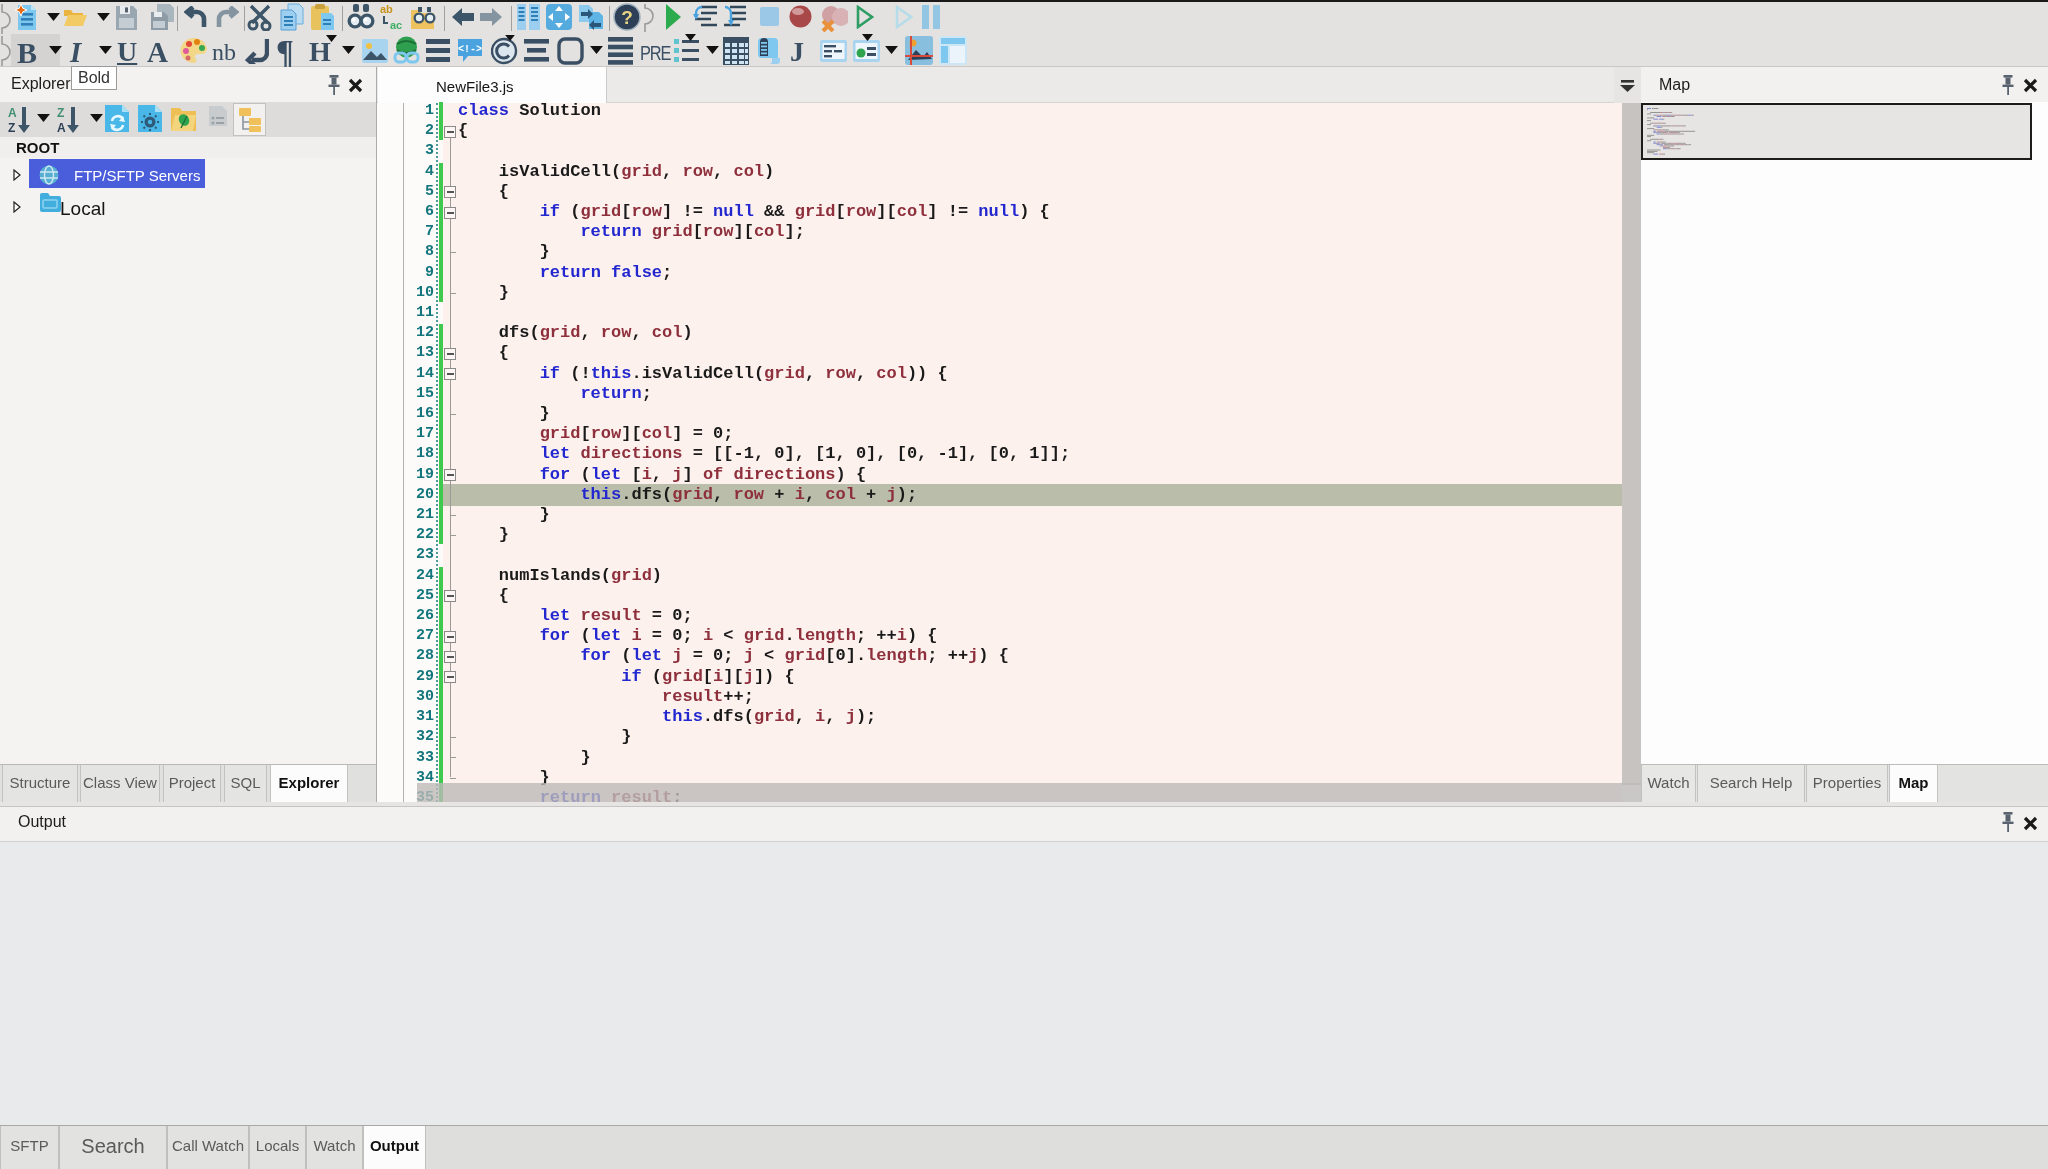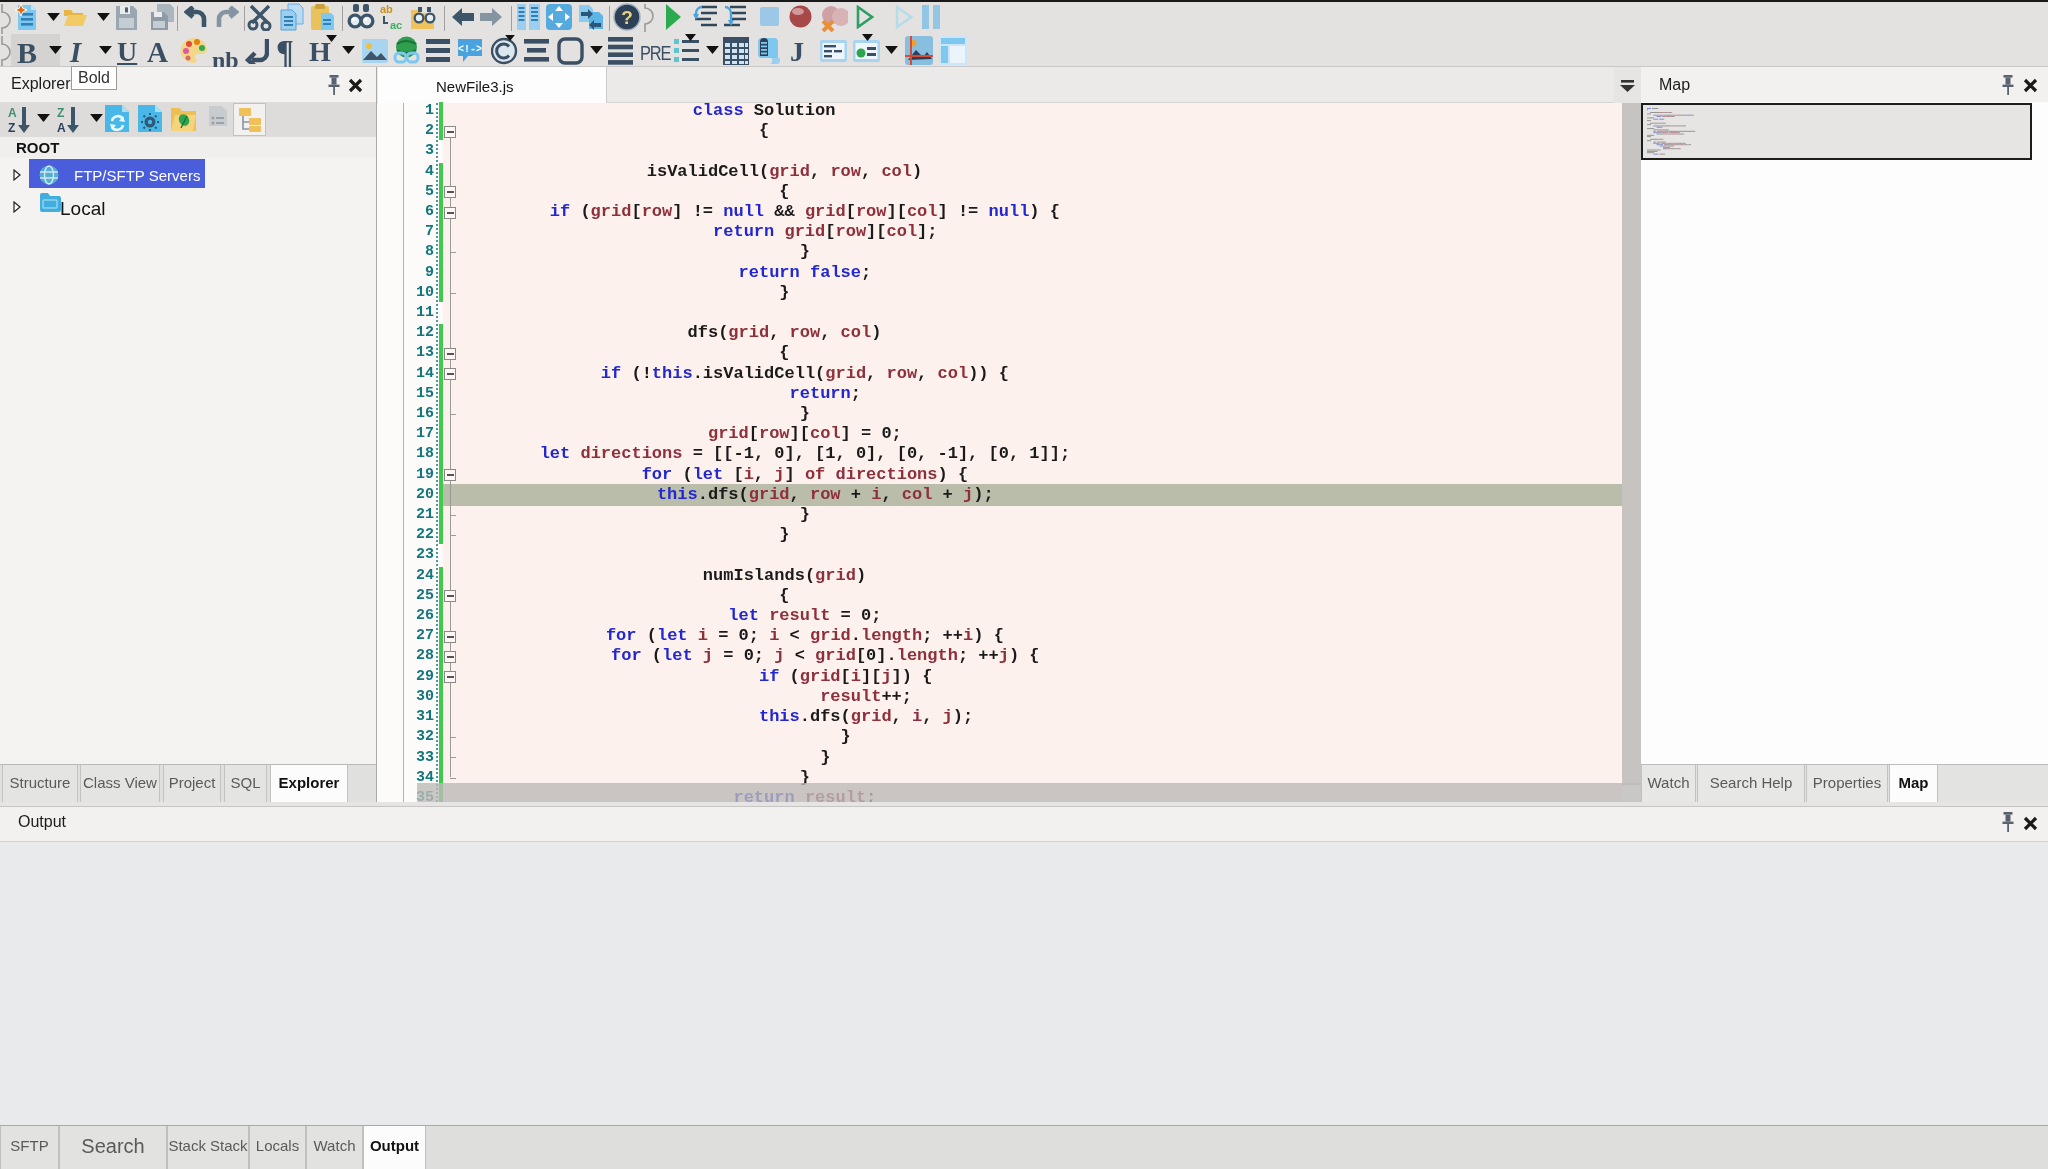--- a/index.html
+++ b/index.html
@@ -1,19 +1,19 @@
 <!DOCTYPE html>
 <html><head><meta charset="utf-8"><style>
 
 html,body{margin:0;padding:0;background:#fff;}
 #app{position:relative;width:2048px;height:1169px;overflow:hidden;background:#fff;
  font-family:"Liberation Sans",sans-serif;}
 .abs{position:absolute;}
 .ic{position:absolute;}
-pre{margin:0;text-align:center;}
+pre{margin:0;}
 
 </style></head><body>
 <div id="app">
 <div class="abs" style="left:0;top:0;width:2048px;height:2px;background:#191919"></div>
 <div class="abs" style="left:0;top:2px;width:2048px;height:65px;background:#e3e2e0;border-bottom:1px solid #c9c8c6;box-sizing:border-box"></div>
 <div class="abs" style="left:177px;top:6px;width:1px;height:25px;background:#9f9f9f"></div>
 <div class="abs" style="left:244px;top:6px;width:1px;height:25px;background:#9f9f9f"></div>
 <div class="abs" style="left:342px;top:6px;width:1px;height:25px;background:#9f9f9f"></div>
 <div class="abs" style="left:444px;top:6px;width:1px;height:25px;background:#9f9f9f"></div>
 <div class="abs" style="left:511px;top:6px;width:1px;height:25px;background:#9f9f9f"></div>
@@ -194,21 +194,21 @@
 <div class="abs" style="left:117px;top:36px;font-family:'Liberation Serif',serif;font-size:28px;font-weight:bold;color:#3a4f63;"><u>U</u></div>
 <div class="abs" style="left:147px;top:36px;font-family:'Liberation Serif',serif;font-size:29px;font-weight:bold;color:#3a4f63;">A</div>
 <svg class="ic" style="left:180px;top:37px" width="27" height="27" viewBox="0 0 27 27">
 <path d="M14 1 a13 12 0 1 0 0 25 c3 0 3 -3 1.5 -4.5 c-2 -2 0 -4.5 3 -4.5 h4 a5 5 0 0 0 4 -7 a13 11 0 0 0 -12.5 -9 z" fill="#f2d788"></path>
 <circle cx="9" cy="7" r="3" fill="#e2493a"></circle>
       <circle cx="17" cy="5" r="3" fill="#e2820f"></circle>
       <circle cx="22" cy="11" r="3" fill="#35a852"></circle>
 <circle cx="6" cy="14" r="3" fill="#e05a9b"></circle>
       <circle cx="8" cy="21" r="2.5" fill="#d86a6a"></circle>
 </svg>
-<div class="abs" style="left:212px;top:39px;font-family:'Liberation Serif',serif;font-size:24px;font-weight:bold;color:#3a4f63;margin-top:8px;">nb</div>
+<div class="abs" style="left:212px;top:39px;font-family:'Liberation Serif',serif;font-size:24px;font-weight:normal;color:#3a4f63;">nb</div>
 <svg class="ic" style="left:245px;top:38px" width="24" height="26" viewBox="0 0 24 26">
       <path d="M22 1 v14 a7 7 0 0 1 -7 7 h-8 M10 15 l-7 7 7 6" fill="none" stroke="#3a4f63" stroke-width="4.4"></path>
     </svg>
 <div class="abs" style="left:276px;top:34px;font-family:'Liberation Serif',serif;font-size:33px;font-weight:bold;color:#3a4f63;">¶</div>
 <div class="abs" style="left:309px;top:36px;font-family:'Liberation Serif',serif;font-size:28px;font-weight:bold;color:#3a4f63;">H</div>
 <svg class="ic" style="left:326px;top:35px" width="11" height="7" viewBox="0 0 11 6.82">
       <polygon points="0,0 11,0 5.5,6.82" fill="#111"></polygon>
     </svg>
 <svg class="ic" style="left:342px;top:46px" width="13" height="8" viewBox="0 0 13 8.06">
       <polygon points="0,0 13,0 6.5,8.06" fill="#111"></polygon>
@@ -762,17 +762,17 @@
 <rect x="2.5" y="9.6" width="11" height="2.4" fill="#59636f"></rect>
 <rect x="7.2" y="12" width="1.8" height="8" fill="#59636f"></rect>
     </svg>
 <svg class="ic" style="left:2023px;top:816px" width="15" height="15" viewBox="0 0 15 15">
       <path d="M2 2 L13 13 M13 2 L2 13" stroke="#1a1a1a" stroke-width="3.2"></path>
     </svg>
 <div class="abs" style="left:0;top:841px;width:2048px;height:284px;background:#e9eaeb;border-top:1px solid #d2d1d0;box-sizing:border-box"></div>
 <div class="abs" style="left:0;top:1125px;width:2048px;height:44px;background:#dededc;border-top:1px solid #a8a8a6;box-sizing:border-box"></div>
 <div class="abs" style="left:0px;top:1126px;width:59px;height:43px;background:#e2e2e0;border-left:1px solid #c0c0be;border-right:1px solid #c0c0be;box-sizing:border-box;font-size:15px;color:#5a5a5a;font-weight:normal;text-align:center;line-height:40px">SFTP</div>
 <div class="abs" style="left:59px;top:1126px;width:108px;height:43px;background:#e2e2e0;border-left:1px solid #c0c0be;border-right:1px solid #c0c0be;box-sizing:border-box;font-size:20px;color:#5a5a5a;font-weight:normal;text-align:center;line-height:40px">Search Result</div>
-<div class="abs" style="left:167px;top:1126px;width:82px;height:43px;background:#e2e2e0;border-left:1px solid #c0c0be;border-right:1px solid #c0c0be;box-sizing:border-box;font-size:15px;color:#5a5a5a;font-weight:normal;text-align:center;line-height:40px">Stack Stack</div>
+<div class="abs" style="left:167px;top:1126px;width:82px;height:43px;background:#e2e2e0;border-left:1px solid #c0c0be;border-right:1px solid #c0c0be;box-sizing:border-box;font-size:15px;color:#5a5a5a;font-weight:normal;text-align:center;line-height:40px">Call Watch</div>
 <div class="abs" style="left:249px;top:1126px;width:57px;height:43px;background:#e2e2e0;border-left:1px solid #c0c0be;border-right:1px solid #c0c0be;box-sizing:border-box;font-size:15px;color:#5a5a5a;font-weight:normal;text-align:center;line-height:40px">Locals</div>
 <div class="abs" style="left:306px;top:1126px;width:57px;height:43px;background:#e2e2e0;border-left:1px solid #c0c0be;border-right:1px solid #c0c0be;box-sizing:border-box;font-size:15px;color:#5a5a5a;font-weight:normal;text-align:center;line-height:40px">Watch</div>
 <div class="abs" style="left:363px;top:1126px;width:63px;height:43px;background:#fcfcfc;border-left:1px solid #c0c0be;border-right:1px solid #c0c0be;box-sizing:border-box;font-size:15px;color:#111;font-weight:bold;text-align:center;line-height:40px">Output</div>
 <div class="abs" style="left:71px;top:66px;width:46px;height:24px;background:#ffffff;border:1px solid #9a9a9a;box-sizing:border-box;font-size:16px;color:#333;text-align:center;line-height:22px;z-index:50">Bold</div>
 </div>
 </body></html>

